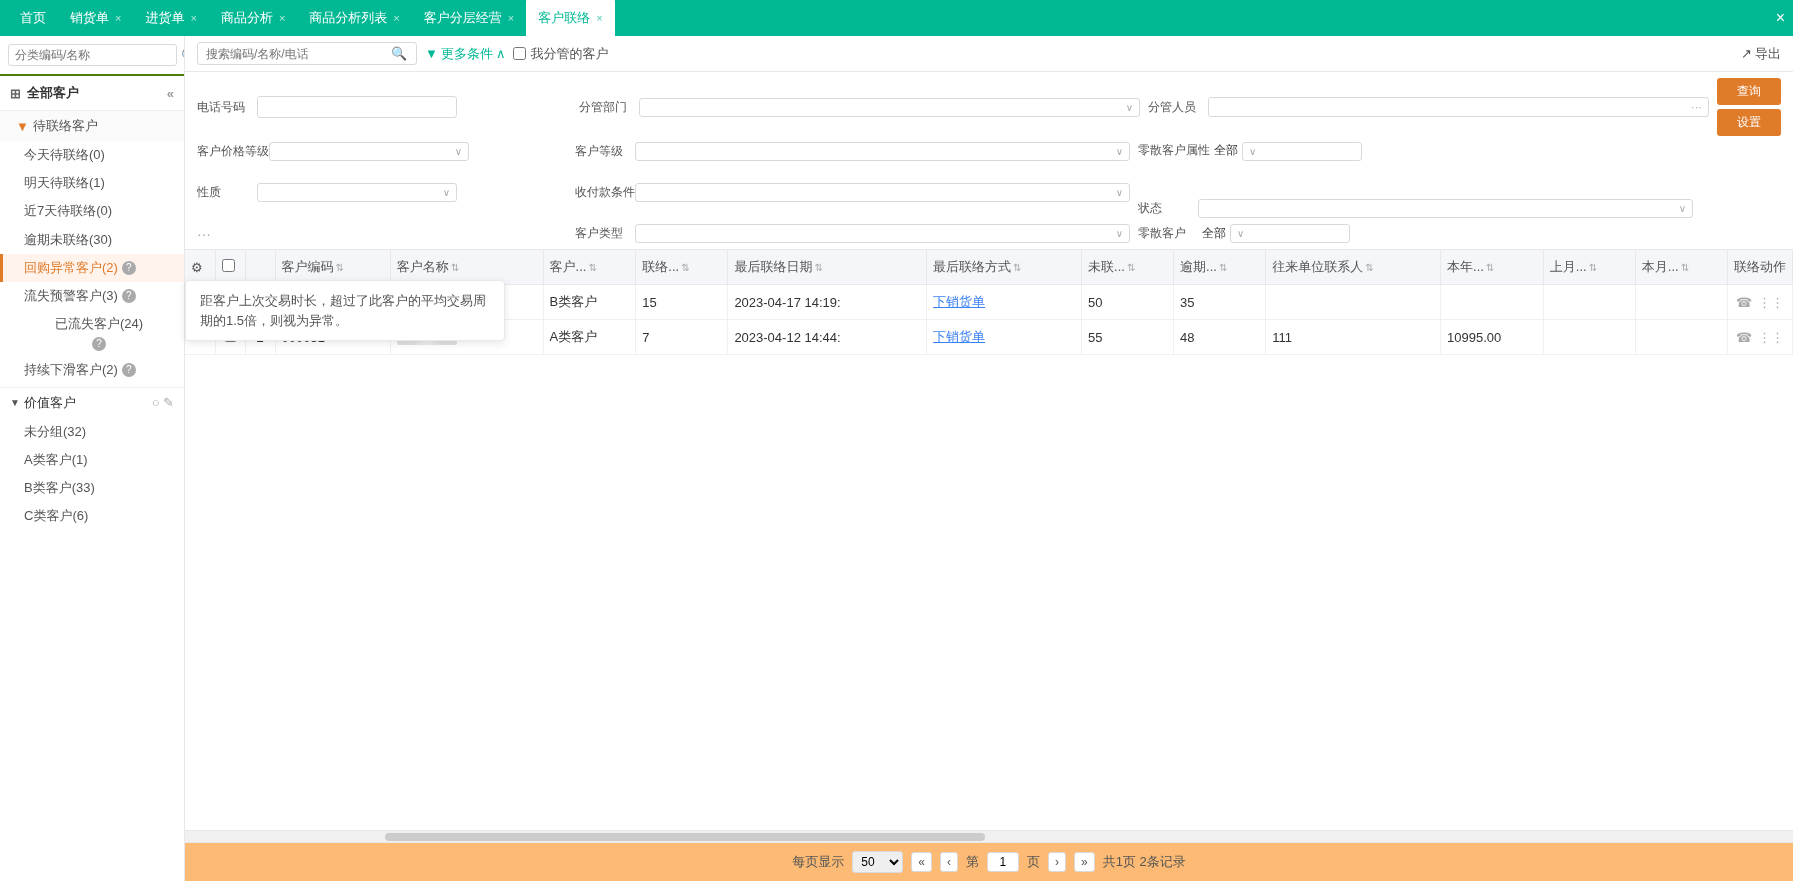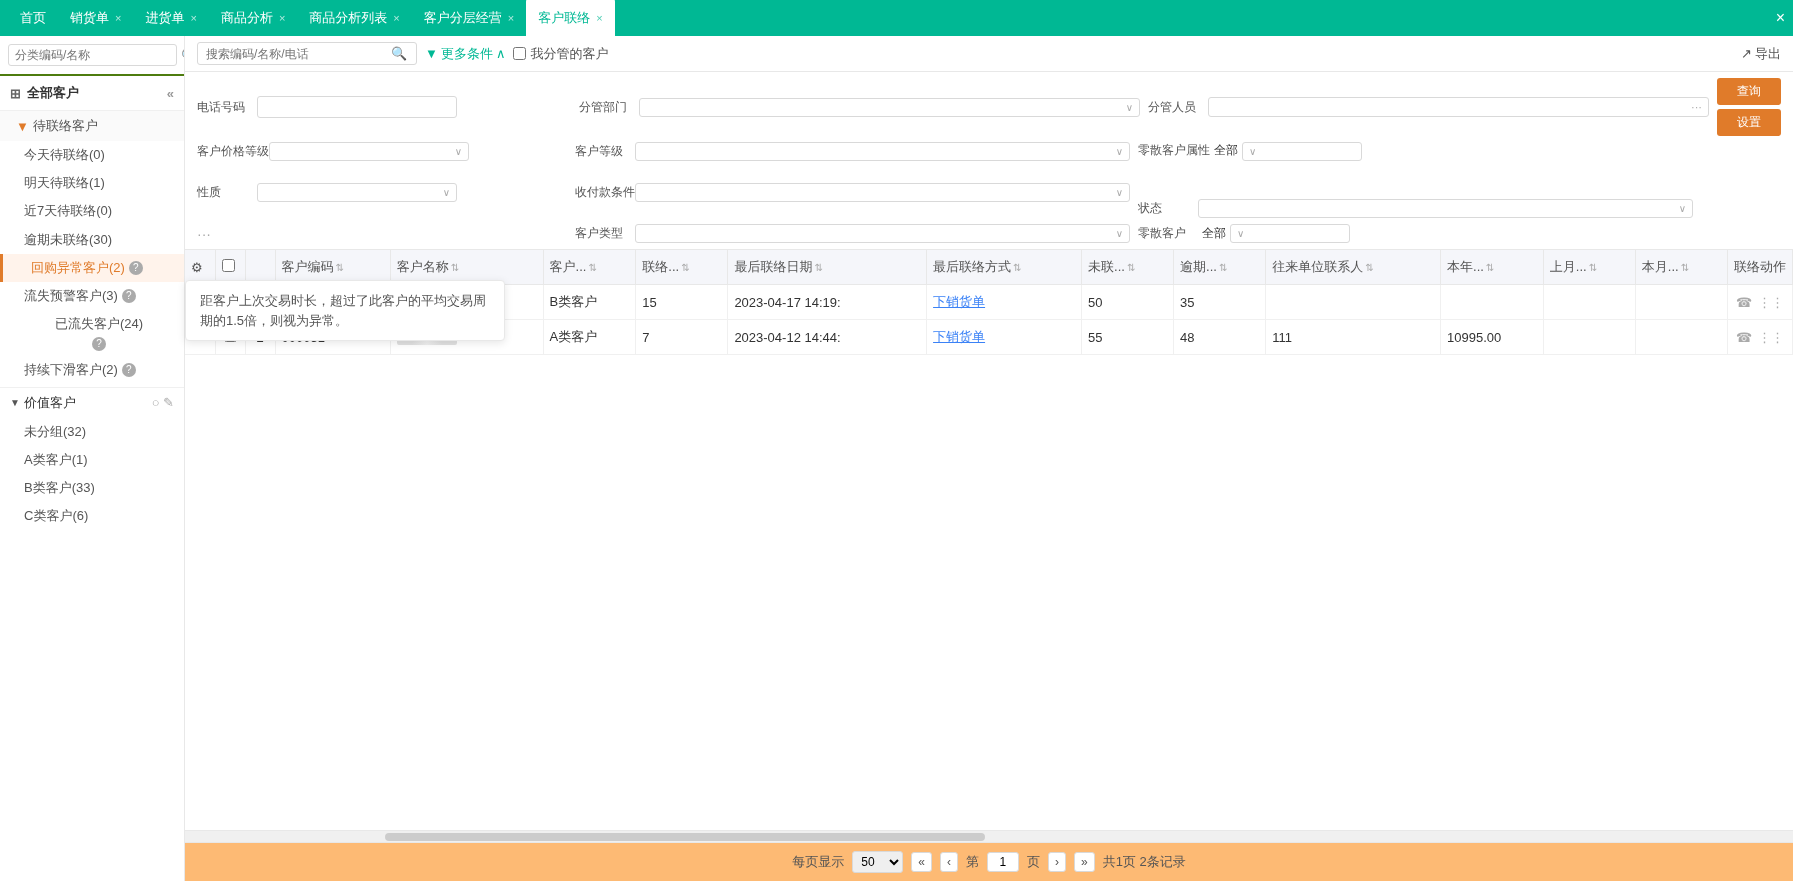--- a/index.html
+++ b/index.html
@@ -107,21 +107,21 @@
       padding: 5px 10px 5px 24px;
       color: #555;
       font-size: 12px;
       cursor: pointer;
       line-height: 1.4;
     }
     .sidebar-item.active {
       background: #fff3eb;
       color: #e07b2a;
       border-left: 3px solid #e07b2a;
-      padding-left: 28px;
+      padding-left: 21px;
     }
 
     .sidebar-group-header {
       display: flex;
       align-items: center;
       padding: 6px 10px 6px 10px;
       color: #333;
       font-size: 12px;
       cursor: pointer;
       border-top: 1px solid #f0f0f0;

